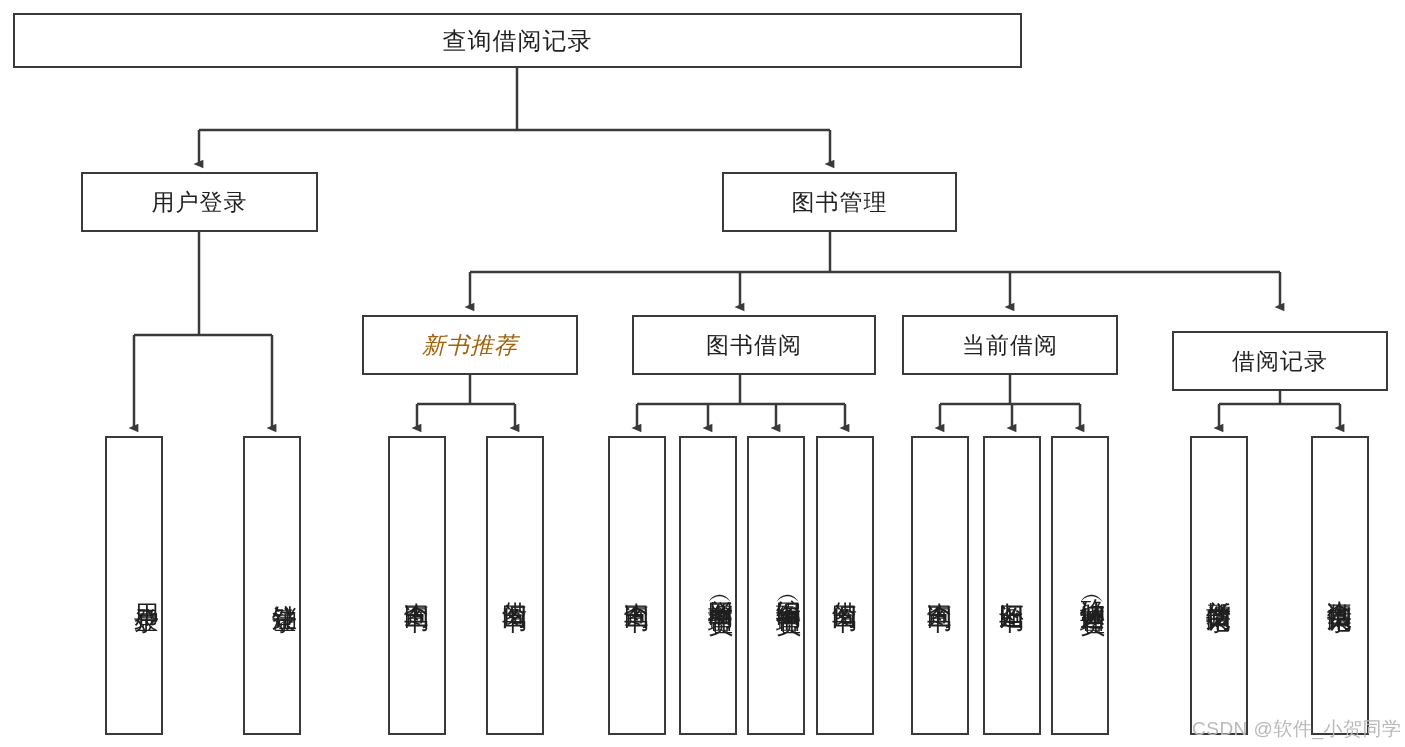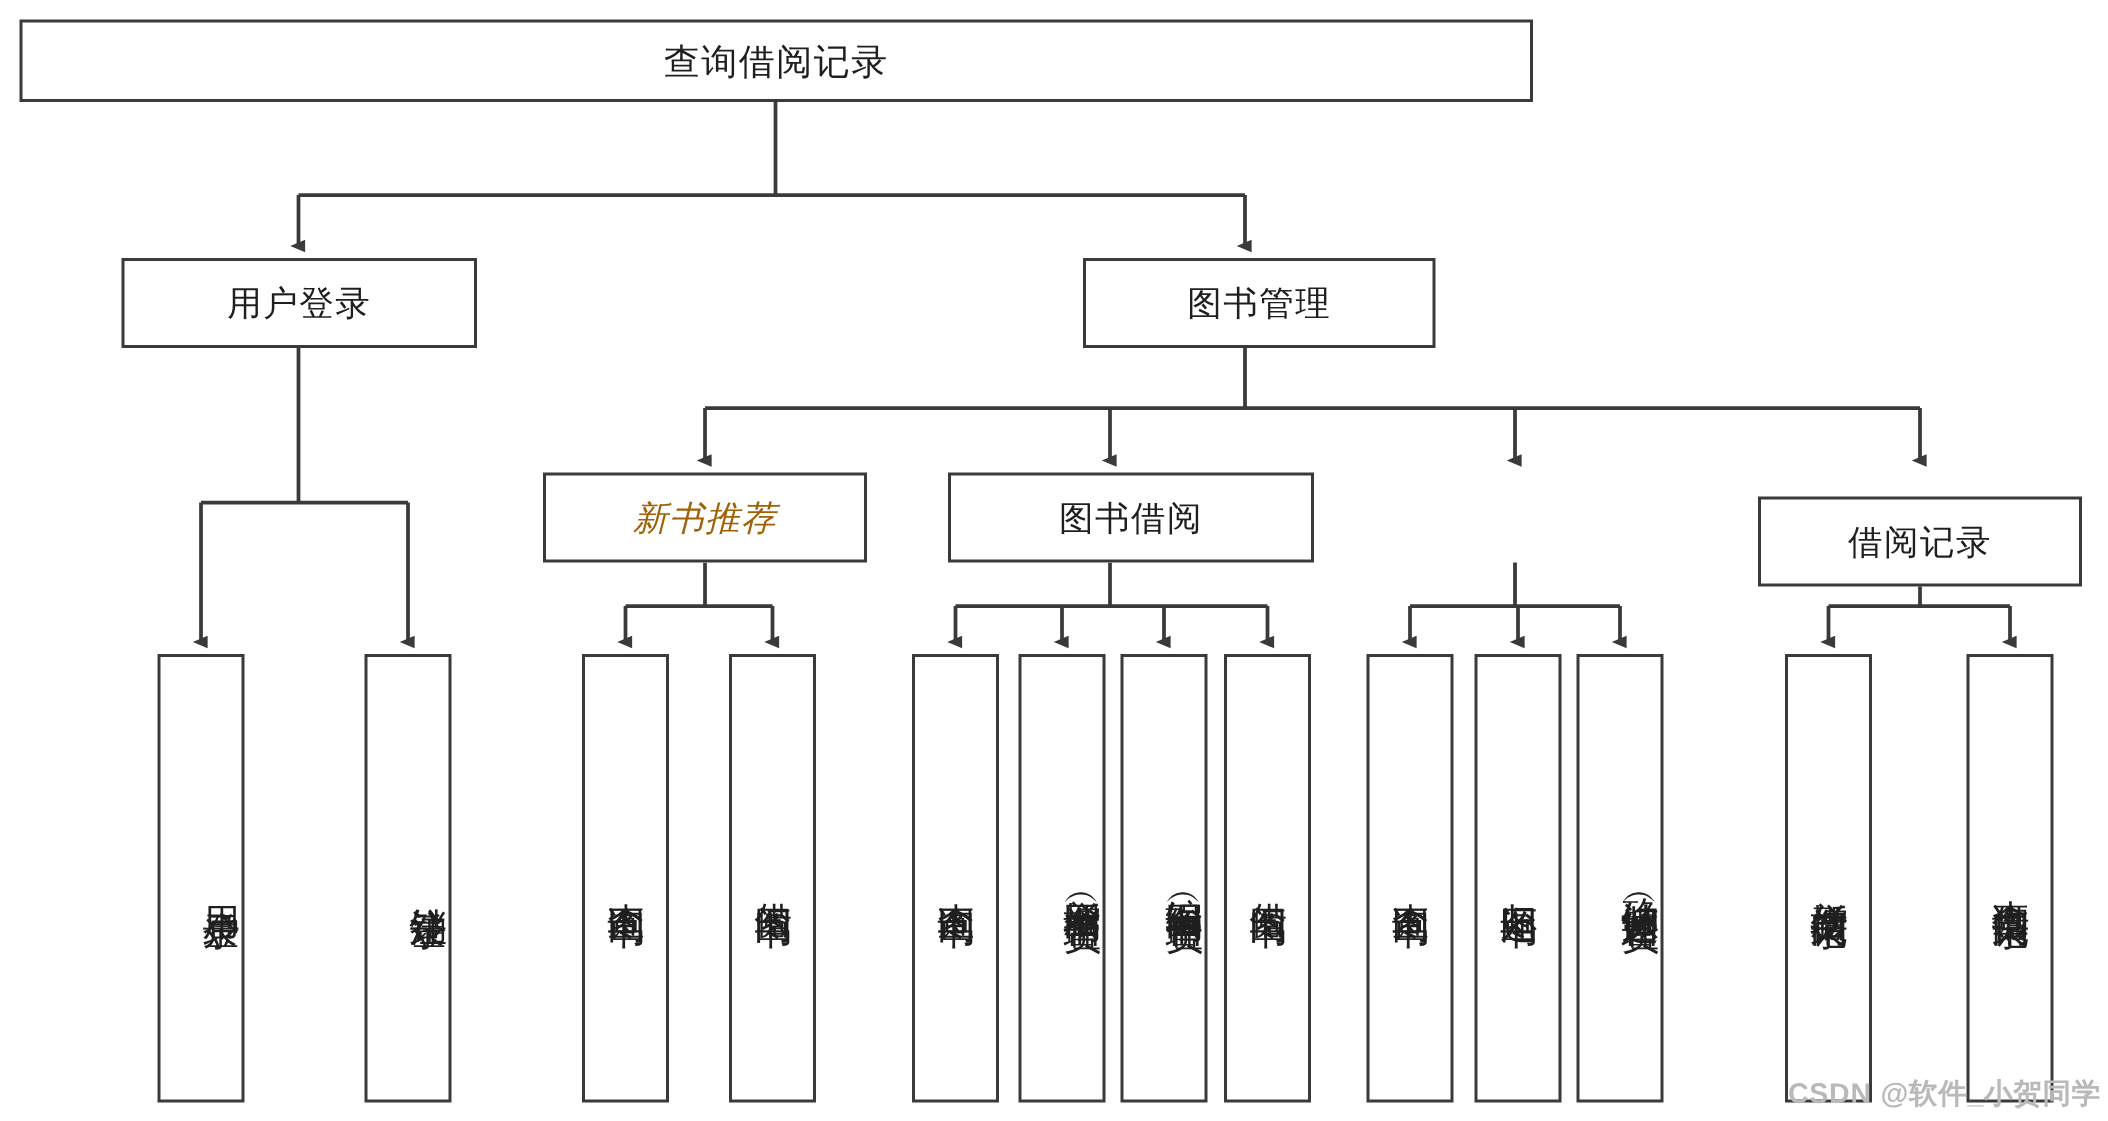--- a/index.html
+++ b/index.html
@@ -60,21 +60,20 @@
     text-orientation: upright;
     white-space: nowrap;
     display: block;
   }
   .watermark {
     position: absolute;
     font-size: 19px;
     color: #b9b9b9;
     white-space: nowrap;
     letter-spacing: 0.5px;
-    font-weight: bold;
   }
 </style>
 </head>
 <body>
 
 <div id="canvas">
 
   <svg id="edges" viewBox="0 0 1405 747">
     <defs>
       <marker id="arrow" markerWidth="12" markerHeight="12" refX="5.2" refY="5" orient="auto" markerUnits="userSpaceOnUse">
@@ -125,20 +124,21 @@
     </g>
   </svg>
 
   <div class="node node-h node-root" style="left: 13px; top: 13px; width: 1009px; height: 55px; border-color: rgb(58, 58, 58); background: rgb(255, 255, 255); color: rgb(31, 31, 31); border-width: 2.5px;">查询借阅记录</div>
 
   <div class="node node-h" style="left: 81px; top: 172px; width: 237px; height: 60px; border-color: rgb(58, 58, 58); background: rgb(255, 255, 255); color: rgb(31, 31, 31); border-width: 2.5px;">用户登录</div>
   <div class="node node-h" style="left: 712px; top: 172px; width: 235px; height: 60px; border-color: rgb(58, 58, 58); background: rgb(255, 255, 255); color: rgb(31, 31, 31); border-width: 2.5px; margin-left: 10px;">图书管理</div>
 
   <div class="node node-h" style="left: 362px; top: 315px; width: 216px; height: 60px; border-color: rgb(58, 58, 58); background: rgb(255, 255, 255); color: #a16207; border-width: 2.5px; font-style: italic;">新书推荐</div>
   <div class="node node-h" style="left: 632px; top: 315px; width: 244px; height: 60px; border-color: rgb(58, 58, 58); background: rgb(255, 255, 255); color: rgb(31, 31, 31); border-width: 2.5px;">图书借阅</div>
+  <div class="node node-h" style="left: 902px; top: 315px; width: 216px; height: 60px; border-color: rgb(58, 58, 58); background: rgb(255, 255, 255); color: rgb(31, 31, 31); border-width: 2.5px;">当前借阅</div>
   <div class="node node-h" style="left: 1172px; top: 315px; width: 216px; height: 60px; border-color: rgb(58, 58, 58); background: rgb(255, 255, 255); color: rgb(31, 31, 31); border-width: 2.5px; margin-top: 16px;">借阅记录</div>
 
   <div class="node node-v" style="left: 105px; top: 436px; width: 58px; height: 299px; border-color: rgb(58, 58, 58); background: rgb(255, 255, 255); color: rgb(31, 31, 31); border-width: 2.5px;">
     <span class="leaf-label">用户登录</span>
   </div>
   <div class="node node-v" style="left: 243px; top: 436px; width: 58px; height: 299px; border-color: rgb(58, 58, 58); background: rgb(255, 255, 255); color: rgb(31, 31, 31); border-width: 2.5px;">
     <span class="leaf-label">注销登录</span>
   </div>
   <div class="node node-v vcenter" style="left: 388px; top: 436px; width: 58px; height: 299px; border-color: rgb(58, 58, 58); background: rgb(255, 255, 255); color: rgb(31, 31, 31); border-width: 2.5px;">
     <span class="leaf-label">查询图书</span>

